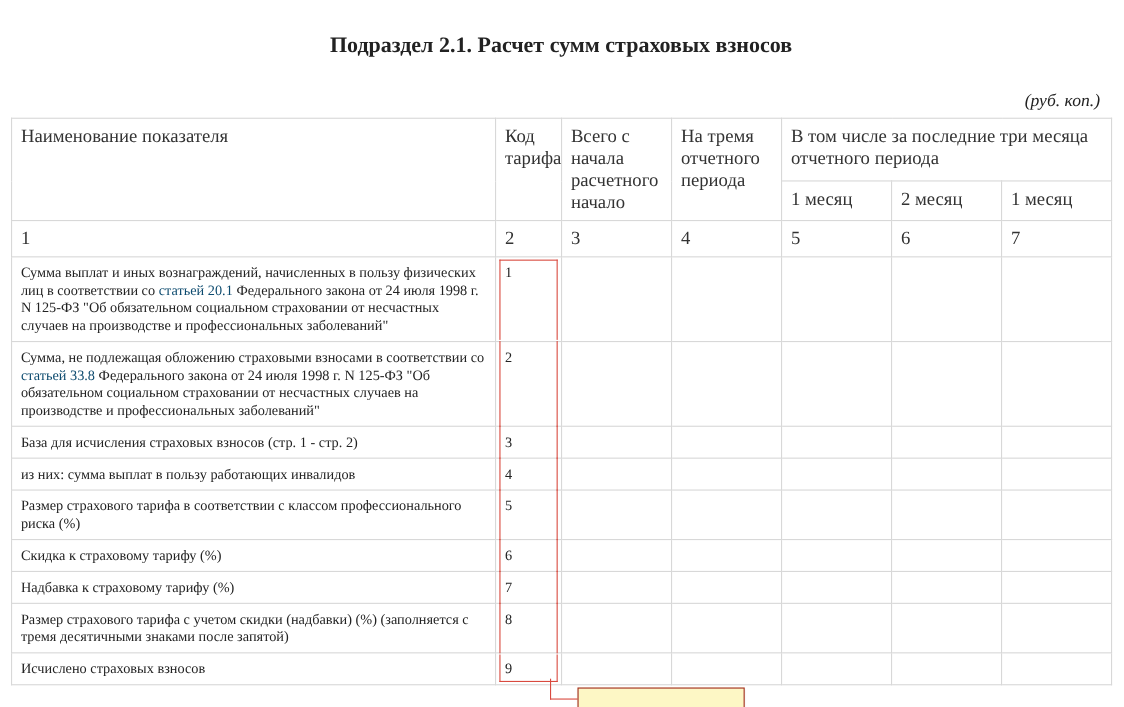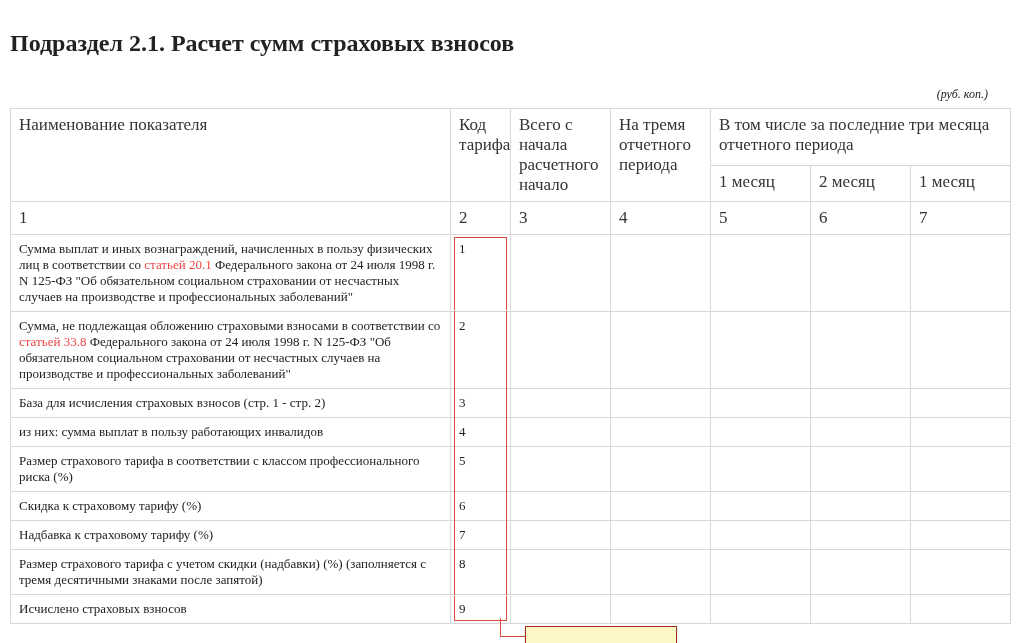--- a/index.html
+++ b/index.html
@@ -5,30 +5,30 @@
   body {
     font-family: Georgia, "Times New Roman", serif;
     font-size: 13px;
     color: #222;
     background: #fff;
     margin: 0;
     padding: 20px 10px 40px 10px;
     width: 1000px;
   }
   h2.title {
-    text-align: left;
+    text-align: center;
     font-weight: bold;
-    font-size: 24px;
+    font-size: 20px;
     margin: 10px 0 30px 0;
   }
   .unit-note {
     text-align: right;
     font-style: italic;
-    font-size: 12px;
-    margin: 0 22px 6px 0;
+    font-size: 16px;
+    margin: 0 10px 6px 0;
   }
   table.calc {
     border-collapse: collapse;
     width: 100%;
     table-layout: fixed;
   }
   table.calc th, table.calc td {
     border: 1px solid #d8d8d8;
     padding: 6px 8px;
     vertical-align: top;
@@ -38,21 +38,21 @@
   table.calc th {
     color: #333;
     font-size: 17px;
   }
   col.c-name  { width: 440px; }
   col.c-code  { width: 60px;  }
   col.c-total { width: 100px; }
   col.c-start { width: 100px; }
   col.c-m     { width: 100px; }
   a.law-link {
-    color: #ef4444;
+    color: #0c4a6e;
     text-decoration: none;
     font-family: Liberation Serif, serif;
   }
   
   td.code-cell {
     position: relative;
   }
   td.code-cell .hl {
     position: absolute;
     inset: 1px 3px;

